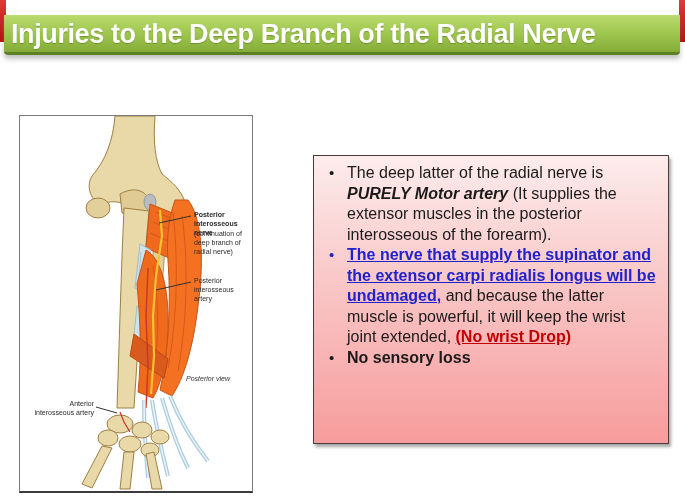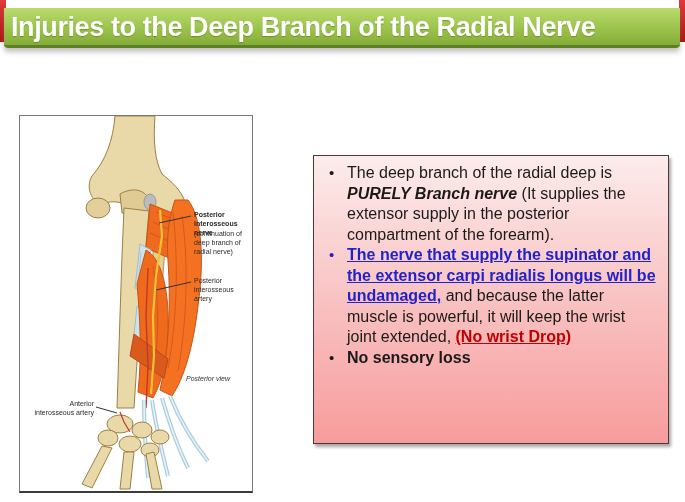--- a/index.html
+++ b/index.html
@@ -13,21 +13,21 @@
   body{
     position:relative; overflow:hidden; background:#ffffff;
     font-family:"Liberation Sans", sans-serif;
   }
   
   .titlebar-wrap{position:absolute; top:0; left:0; width:685px; height:48px;}
   .red-strip{position:absolute; top:0; width:6px; height:42px; background:linear-gradient(#e03a3a,#b40f0f);}
   .red-strip.left{left:0;}
   .red-strip.right{right:0;}
   .green-bar{
-    position:absolute; top:8px; left:4px; right:5px; height:40px;
+    position:absolute; top:15px; left:4px; right:5px; height:40px;
     background:linear-gradient(to bottom, var(--green-top) 0%, var(--green-mid) 55%, var(--green-bot) 100%);
     border-bottom:3px solid var(--green-border);
     border-radius:0 0 4px 4px;
     box-shadow:0 4px 5px rgba(120,120,120,.45);
     overflow:hidden;
   }
   .slide-title{
     color:#ffffff; font-weight:bold; font-size:27px; line-height:39px;
     padding-left:7px; letter-spacing:-0.4px; white-space:nowrap;
     text-shadow:0 1px 1px rgba(90,120,30,.6);
@@ -151,17 +151,17 @@
 radial nerve)</div>
   <div class="fig-label" style="left:174px; top:160px; width:58px;">Posterior
 interosseous artery</div>
   <div class="fig-label italic" style="left:166px; top:258px; width:60px;">Posterior view</div>
   <div class="fig-label right" style="left:6px; top:283px; width:68px;">Anterior
 interosseous artery</div>
 </div>
 
 <div class="text-box">
   <ul class="bullet-list" id="bullet-list">
-      <li class="bullet-item"><span class="seg-normal">The deep branch of the radial deep is </span><span class="seg-bold_italic">PURELY Branch nerve</span><span class="seg-normal"> (It supplies the extensor supply in the posterior compartment of the forearm).</span></li>
+      <li class="bullet-item"><span class="seg-normal">The deep latter of the radial nerve is </span><span class="seg-bold_italic">PURELY Motor artery</span><span class="seg-normal"> (It supplies the extensor muscles in the posterior interosseous of the forearm).</span></li>
       <li class="bullet-item blue"><span class="seg-blue_bold">The nerve that supply the supinator and the extensor carpi radialis longus will be undamaged,</span><span class="seg-normal"> and because the latter muscle is powerful, it will keep the wrist joint extended, </span><span class="seg-red_bold_underline">(No wrist Drop)</span></li>
       <li class="bullet-item"><span class="seg-bold">No sensory loss</span></li>
     </ul>
 </div>
 
 </body></html>

